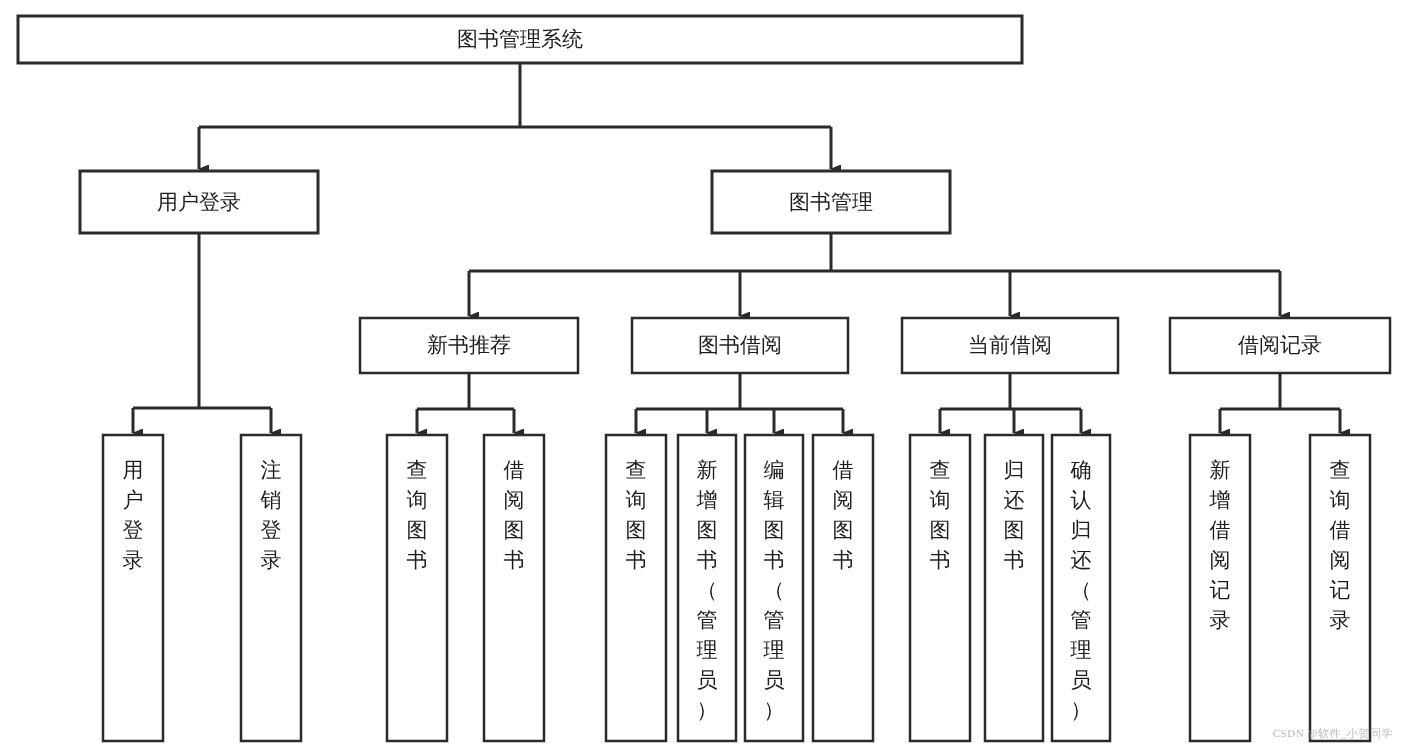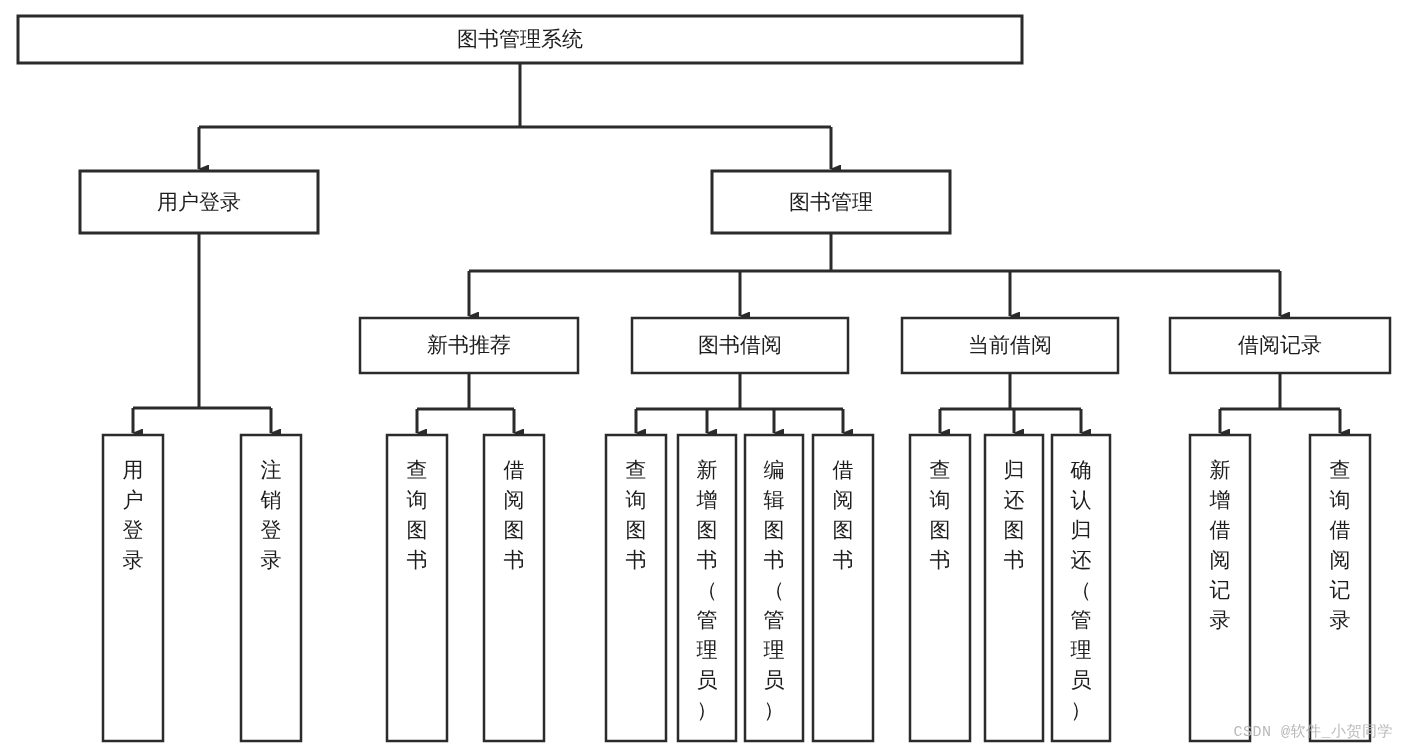--- a/index.html
+++ b/index.html
@@ -52,22 +52,22 @@
   .node-label-v {
     font-family: "Liberation Sans", "DejaVu Sans", sans-serif;
     font-size: 21px;
     fill: #1d1d1d;
     text-anchor: middle;
   }
   .watermark {
     position: absolute;
     right: 12px;
     bottom: 6px;
-    font-family: Liberation Mono, monospace;
-    font-size: 15px;
+    font-family: Liberation Serif, serif;
+    font-size: 11px;
     color: #b9b9b9;
     letter-spacing: 0.5px;
     white-space: nowrap;
     user-select: none;
   }
 </style>
 </head>
 <body>
 
 <div id="chart-root">

